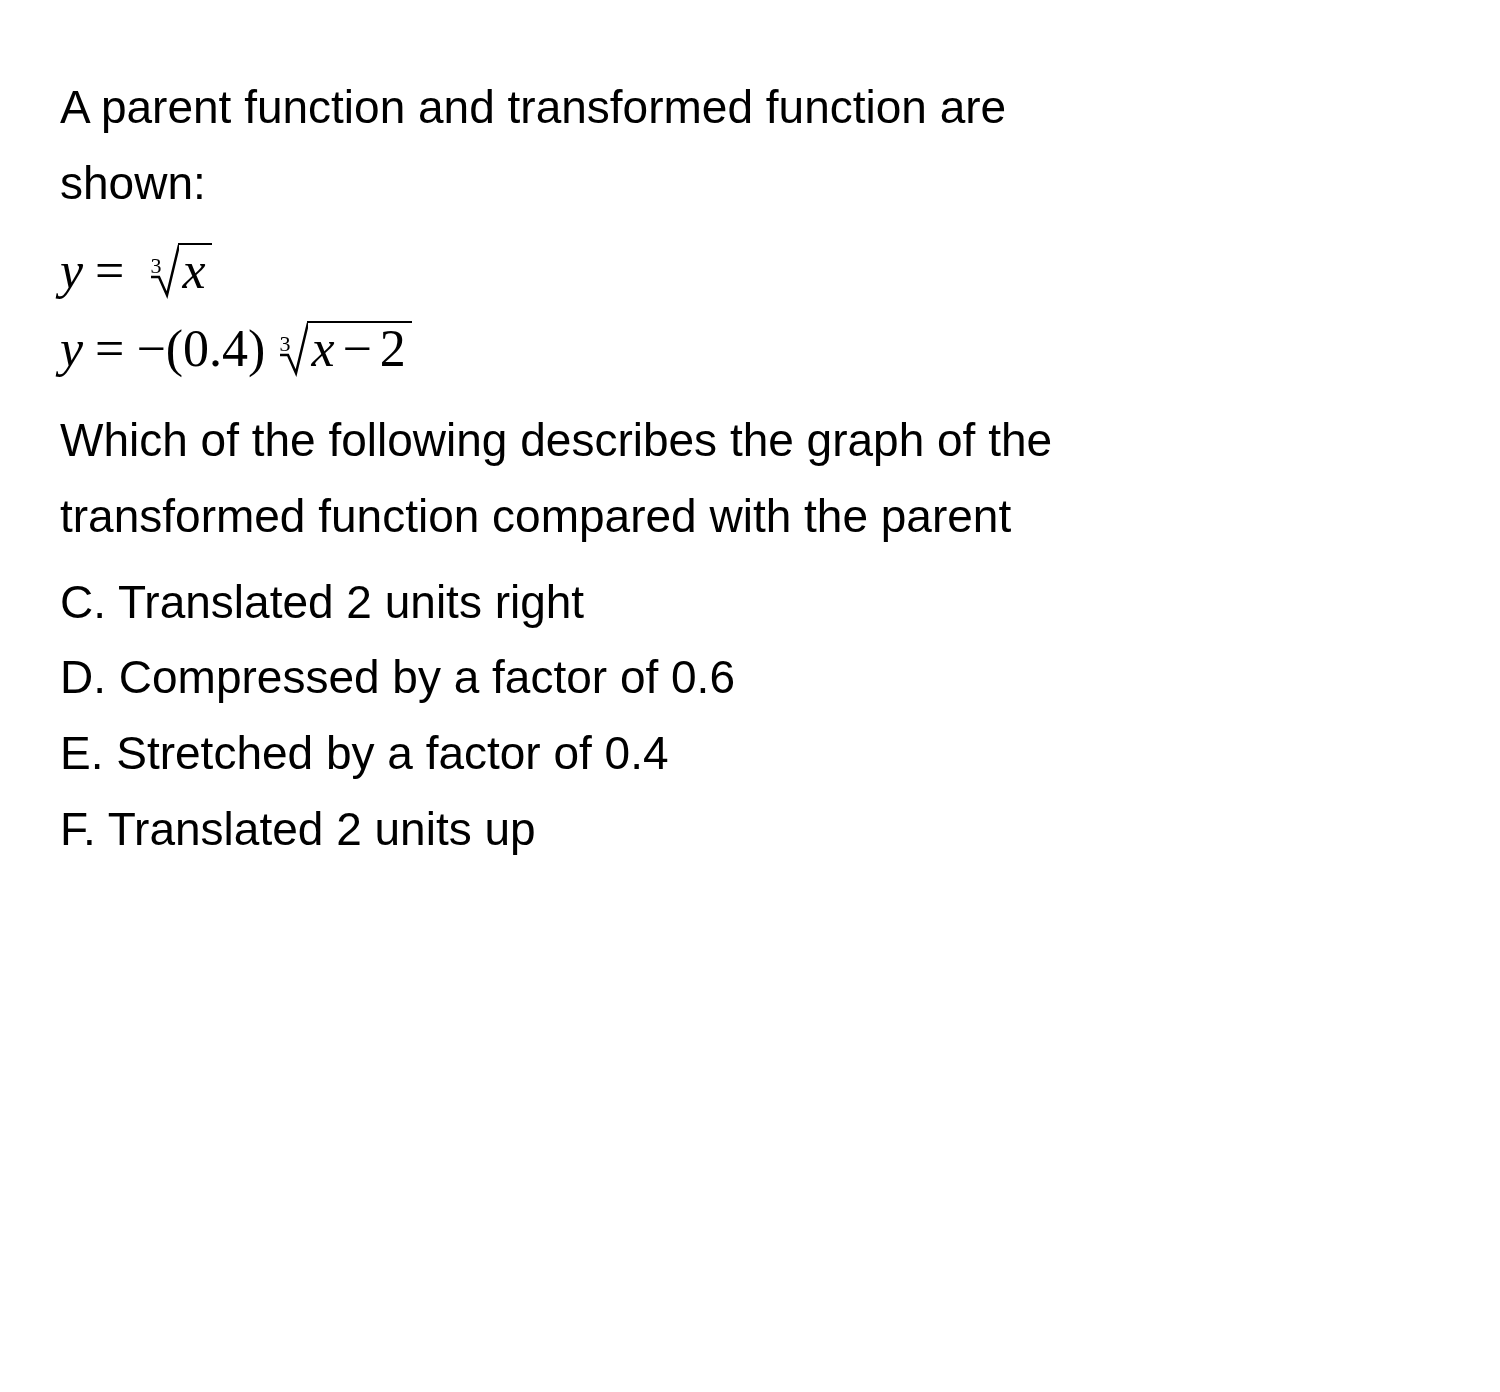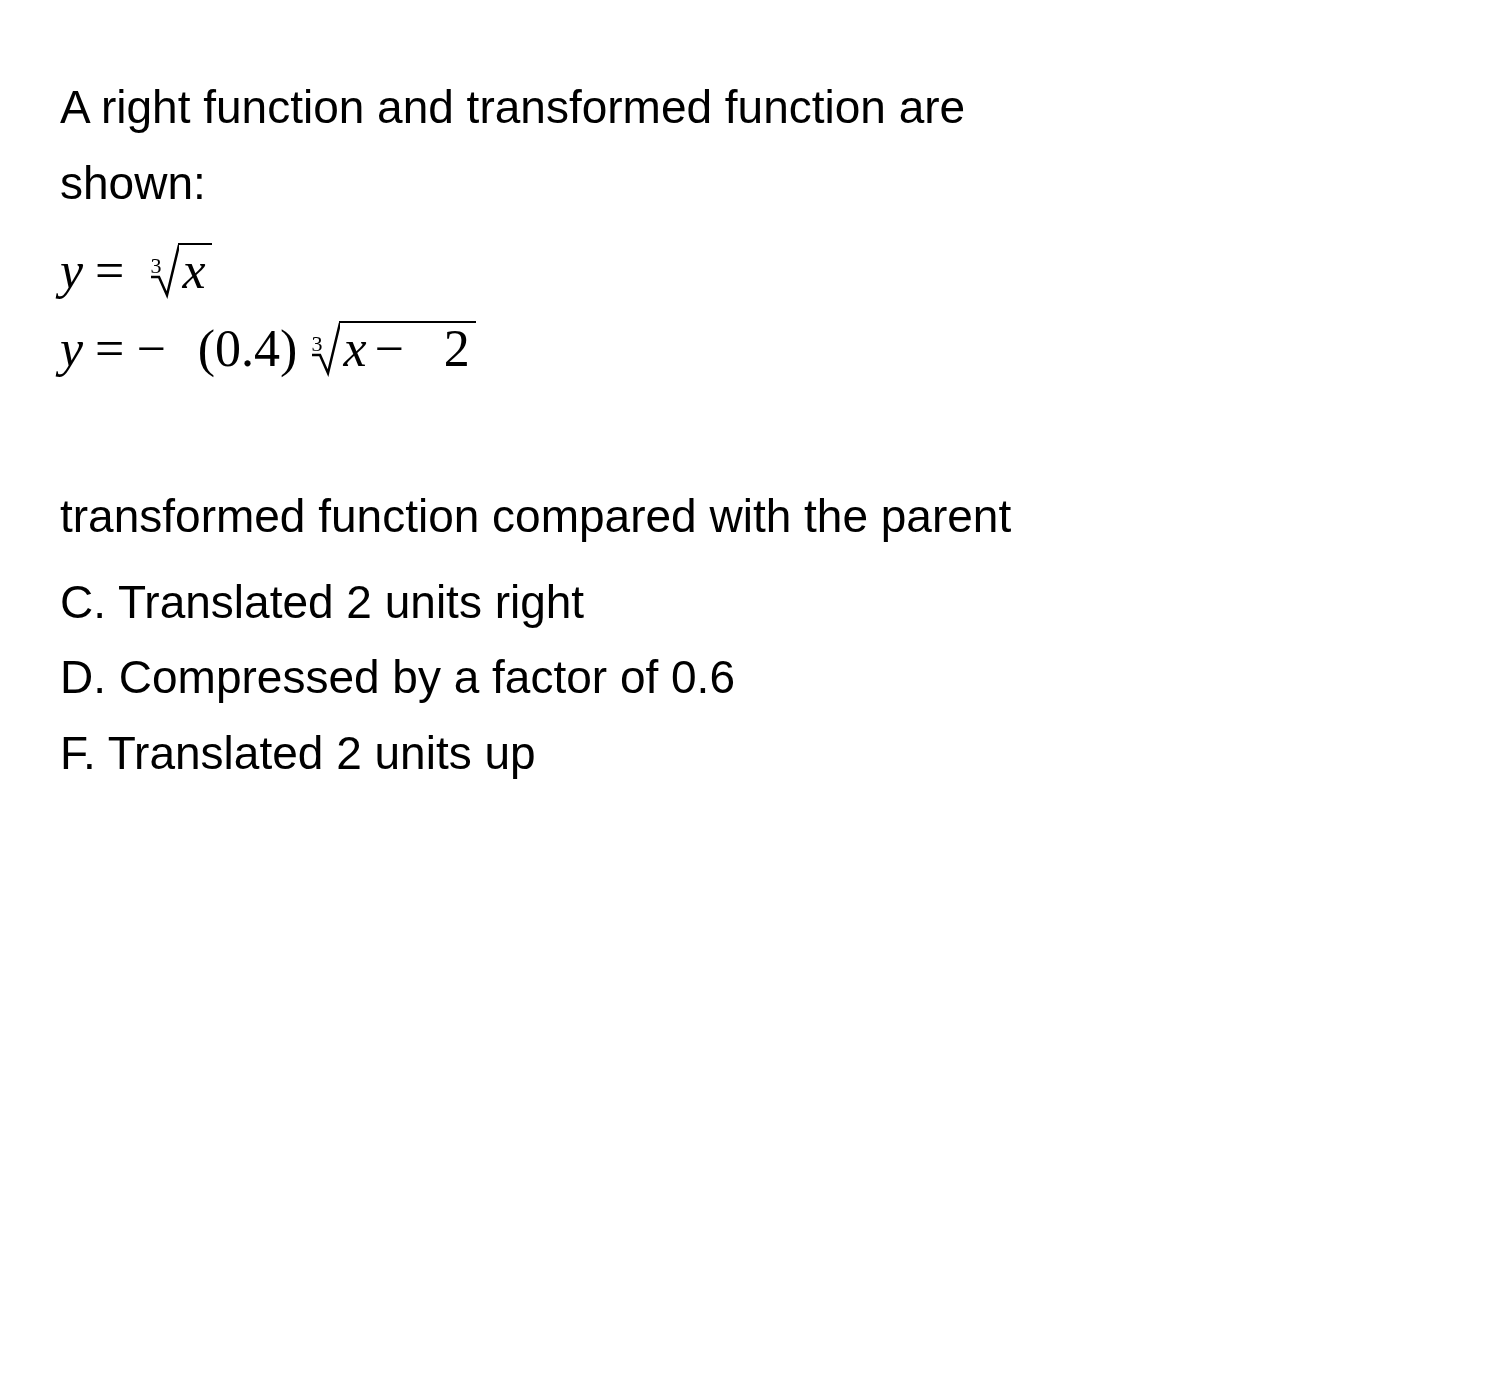--- a/index.html
+++ b/index.html
@@ -74,28 +74,27 @@
     .eq {
       font-style: normal;
       margin: 0 12px;
     }
     .minus {
       font-style: normal;
       margin: 0 8px;
     }
     .num {
       font-style: normal;
-      margin-left: 32px;
     }
   </style>
 </head>
 <body>
 
 <div class="question-text">
-  <span>A right function and transformed function are</span><br>
+  <span>A parent function and transformed function are</span><br>
   <span>shown:</span>
 </div>
 
 <div class="math-block">
   <div class="math-line">
     <span>y</span>
     <span class="eq">=</span>
     <span class="cuberoot">
       <span class="root-index">3</span>
       <span class="radical-symbol">
@@ -121,21 +120,22 @@
       <span class="radicand">
         <span>x</span>
         <span class="minus">−</span>
         <span class="num">2</span>
       </span>
     </span>
   </div>
 </div>
 
 <div class="question-text">
-  <br>
+  <span>Which of the following describes the graph of the</span><br>
   <span>transformed function compared with the parent</span><br>
 </div>
 
 <div class="options">
   <div class="option">C. Translated 2 units right</div>
   <div class="option">D. Compressed by a factor of 0.6</div>
+  <div class="option">E. Stretched by a factor of 0.4</div>
   <div class="option">F. Translated 2 units up</div>
 </div>
 
 </body></html>

